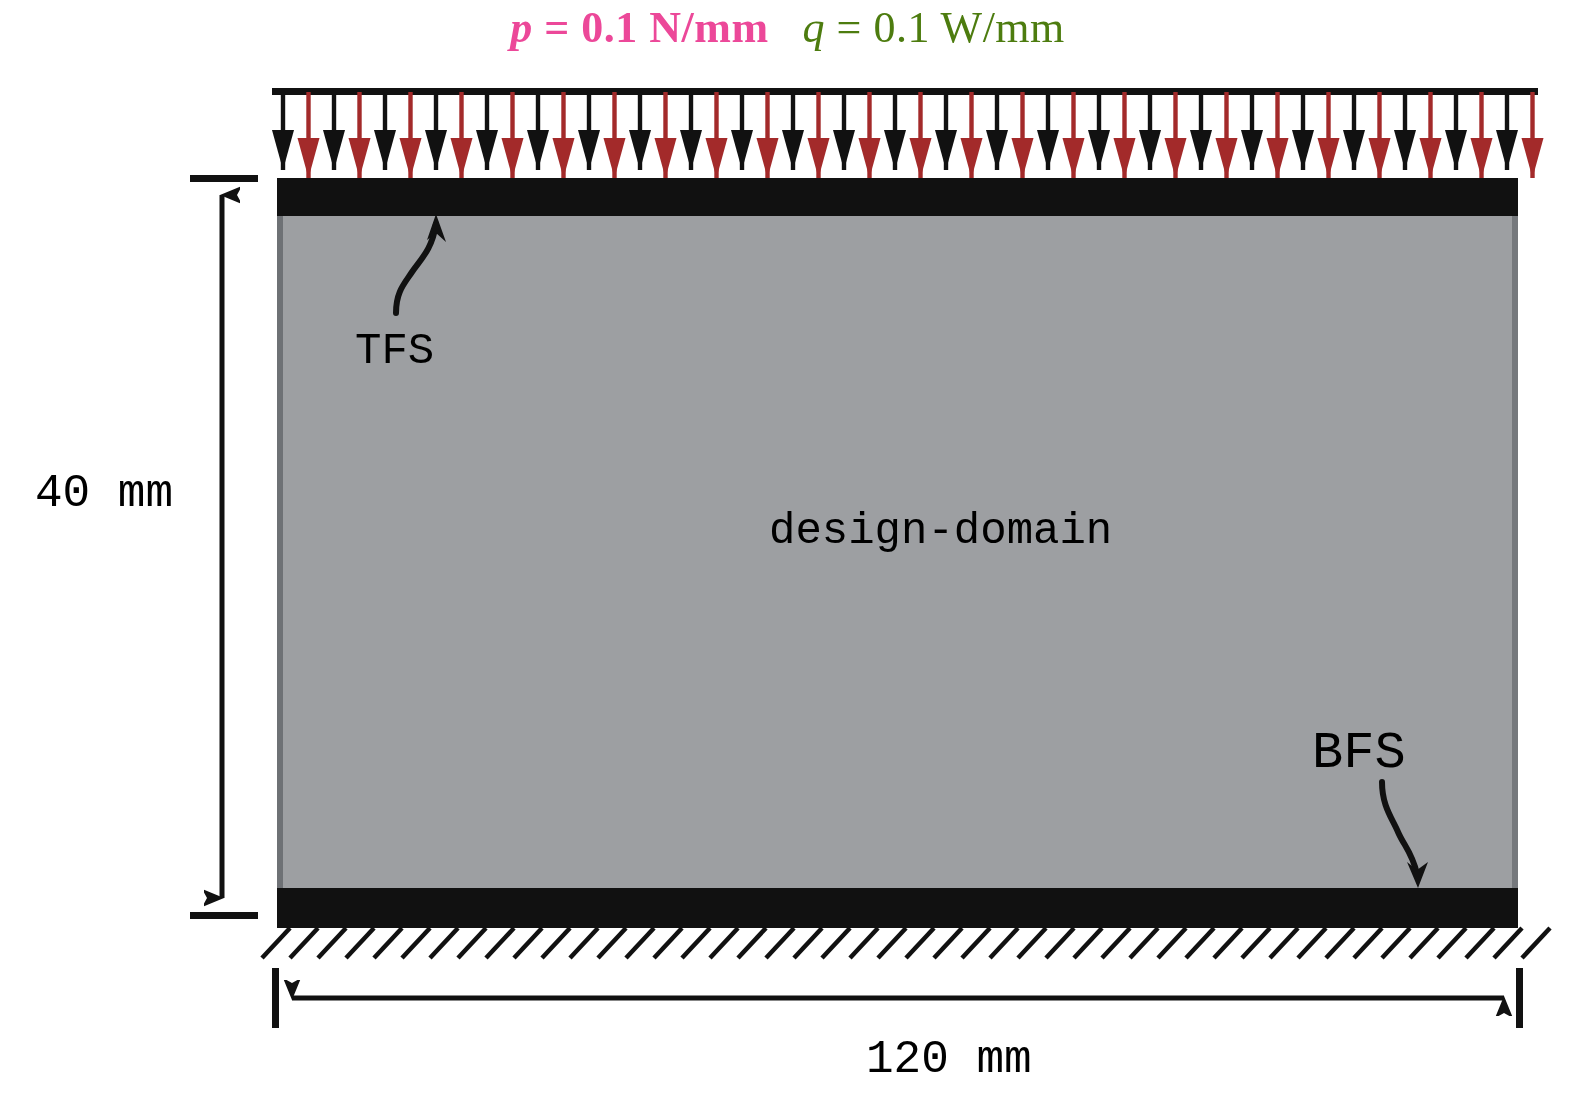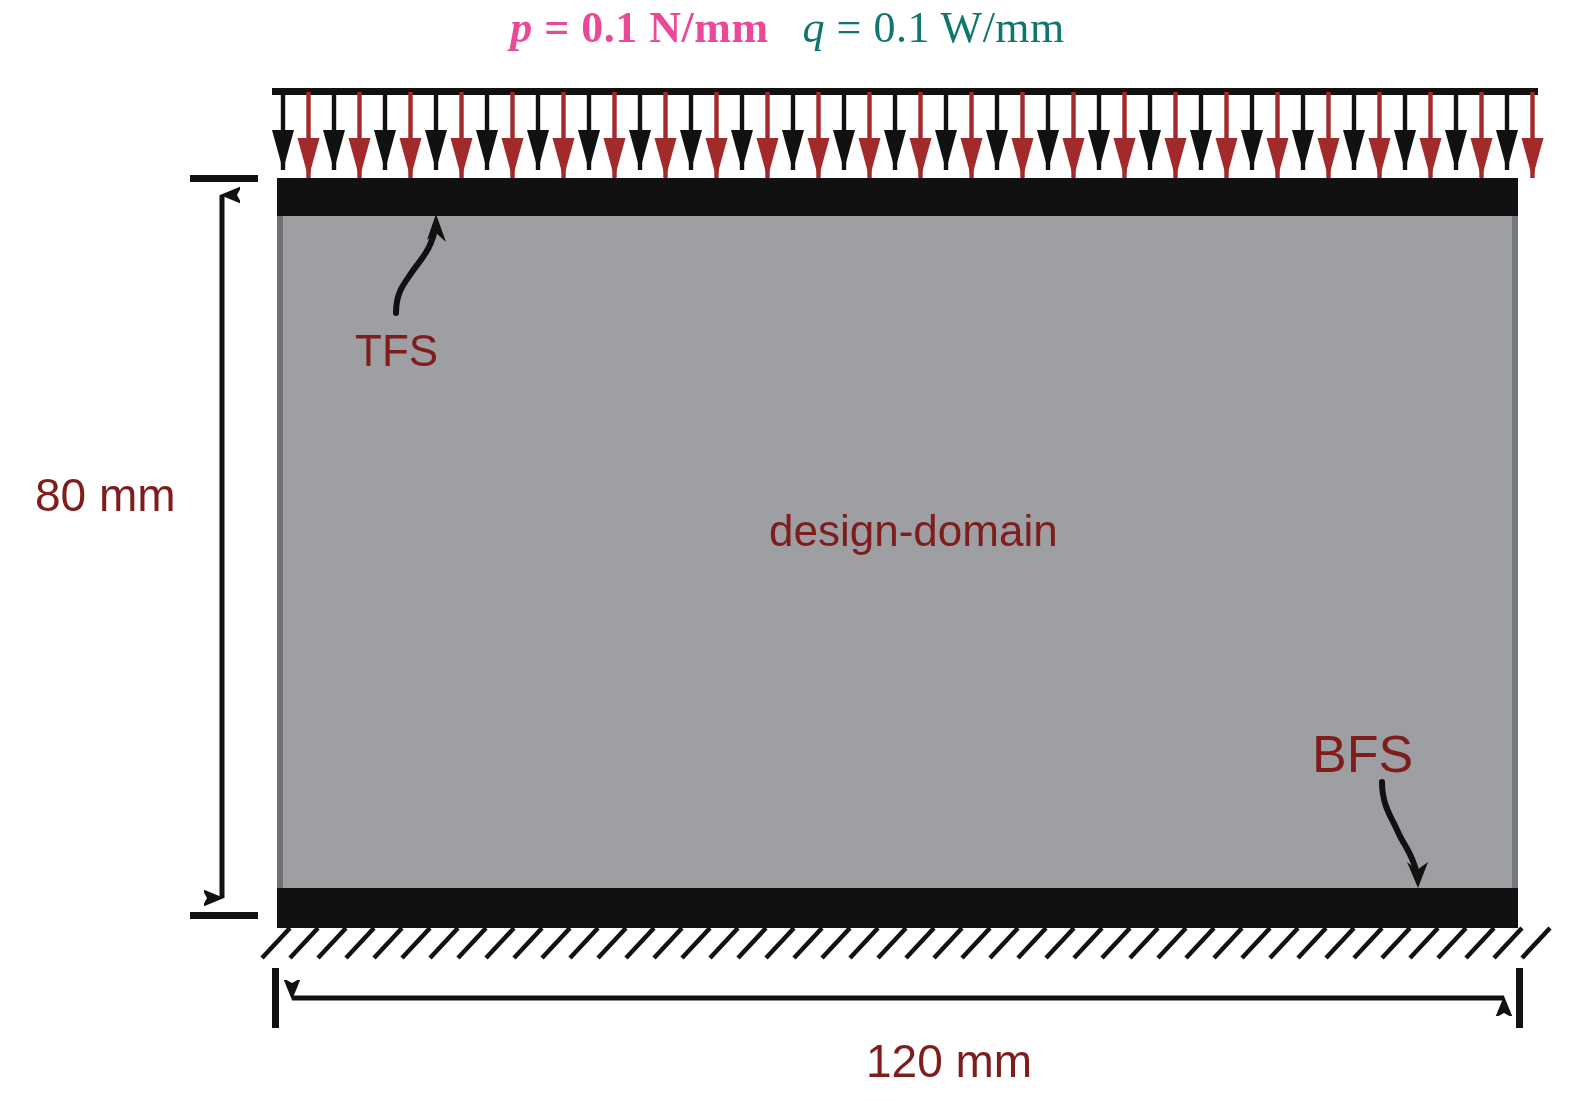--- a/index.html
+++ b/index.html
@@ -29,33 +29,33 @@
     text-align: center;
     font-size: 44px;
     font-family: "Liberation Serif", serif;
     white-space: nowrap;
     letter-spacing: 0.5px;
   }
   .load-title .sym {
     font-style: italic;
   }
   .load-p { color: #ec4899; font-weight: bold; }
-  .load-q { color: #0f766e; margin-left: 34px; }
+  .load-q { color: #4d7c0f; margin-left: 34px; }
 
   svg.canvas {
     position: absolute;
     left: 0;
     top: 0;
     width: 1575px;
     height: 1101px;
   }
   .lbl {
     position: absolute;
-    font-family: Liberation Sans, sans-serif;
-    color: #7f1d1d;
+    font-family: Liberation Mono, monospace;
+    color: #000000;
     white-space: nowrap;
   }
   .lbl-tfs { font-size: 44px; left: 355px; top: 326px; }
   .lbl-bfs { font-size: 52px; left: 1312px; top: 724px; }
   .lbl-dd  { font-size: 44px; left: 769px; top: 494px; margin-top: 12px; }
   .lbl-h   { font-size: 46px; left: 35px;  top: 468px; }
   .lbl-w   { font-size: 46px; left: 822px; top: 1034px; margin-left: 44px; }
 </style>
 </head>
 <body>
@@ -354,16 +354,16 @@
     <g>
       <rect x="272" y="968" width="7" height="60" fill="#111111"></rect>
       <rect x="1516" y="968" width="7" height="60" fill="#111111"></rect>
       <line x1="292" y1="998" x2="1504" y2="998" stroke="#111111" stroke-width="5" marker-start="url(#dimArrowUp)" marker-end="url(#dimArrowUp)"></line>
     </g>
   </svg>
 
   <div class="lbl lbl-tfs">TFS</div>
   <div class="lbl lbl-bfs">BFS</div>
   <div class="lbl lbl-dd">design-domain</div>
-  <div class="lbl lbl-h">80 mm</div>
+  <div class="lbl lbl-h">40 mm</div>
   <div class="lbl lbl-w">120 mm</div>
 
 </div>
 
 </body></html>

